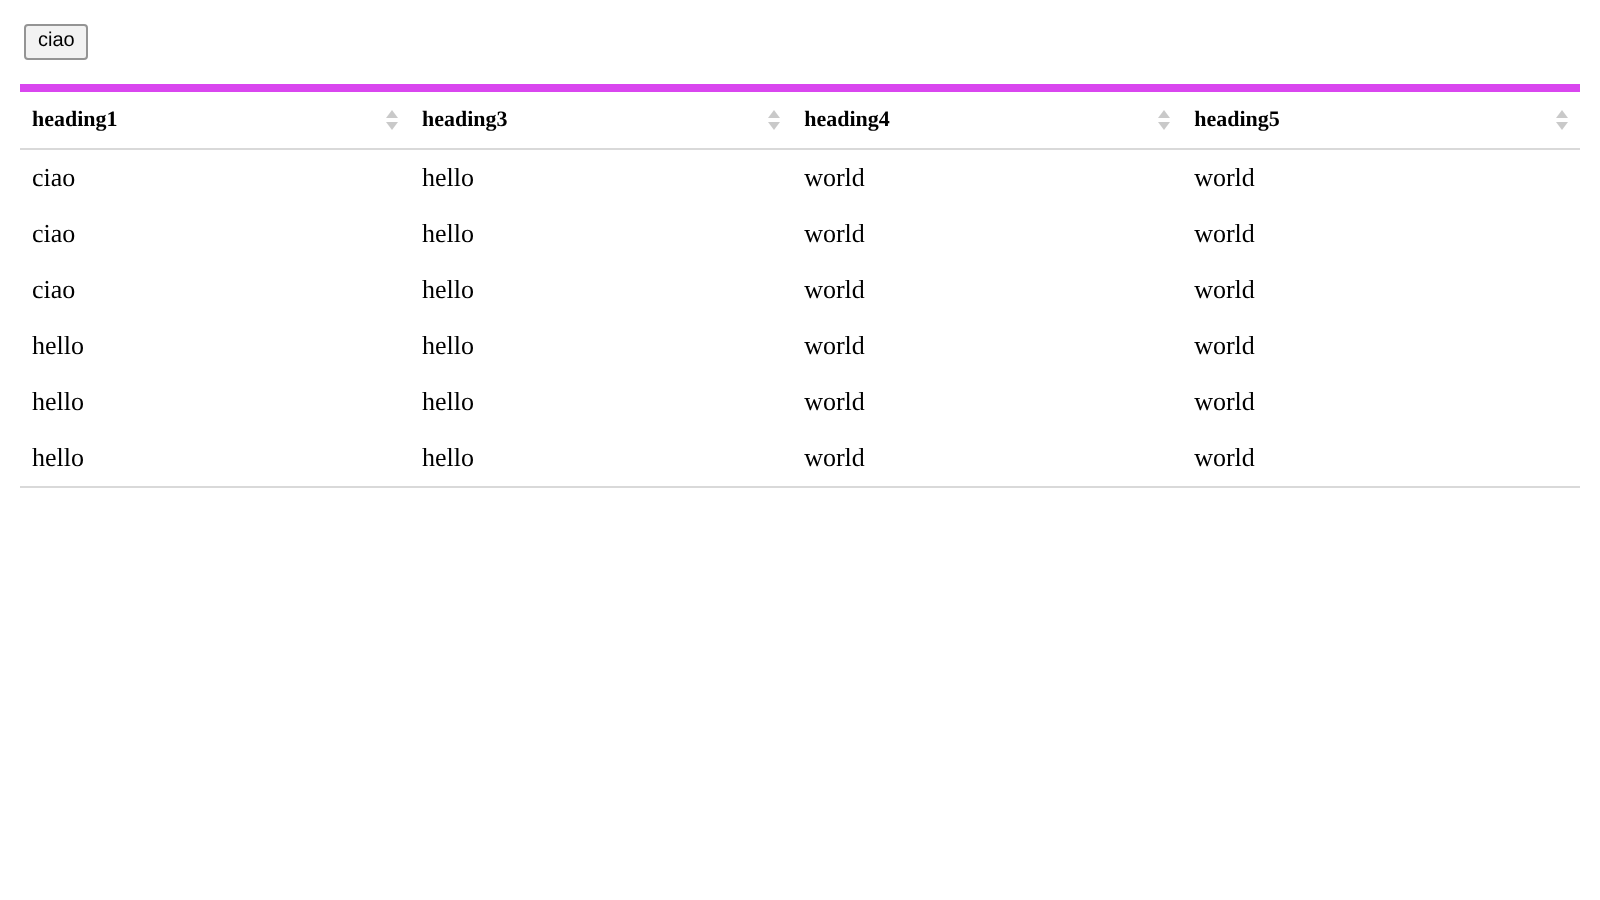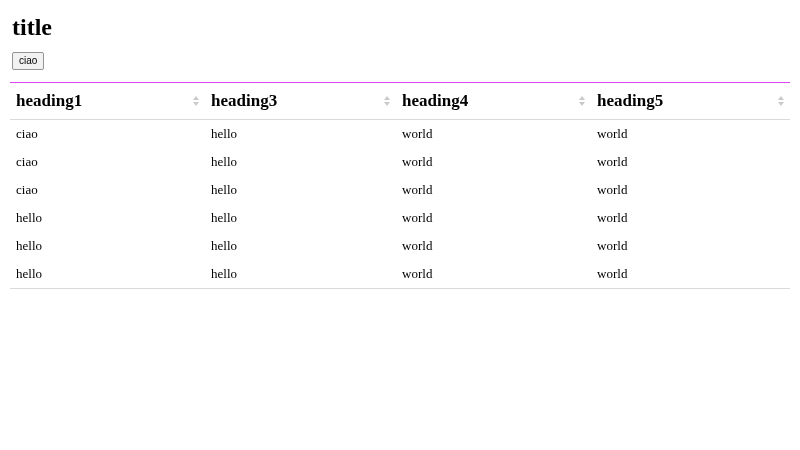--- a/index.html
+++ b/index.html
@@ -43,23 +43,23 @@
   }
   table.data-table {
     width: 100%;
     border-collapse: collapse;
     font-family: "Liberation Serif", serif;
     font-size: 13px;
   }
   table.data-table thead th {
     text-align: center;
     font-weight: bold;
-    font-size: 17px;
+    font-size: 11px;
     padding: 8px 6px 8px 6px;
-    border-top: 1px solid #d946ef;
+    border-top: 4px solid #d946ef;
     border-bottom: 1px solid #d9d9d9;
     position: relative;
     white-space: nowrap;
     cursor: pointer;
   }
   .th-inner {
     display: flex;
     align-items: center;
     justify-content: space-between;
   }
@@ -97,21 +97,20 @@
   col.c0 { width: 25%; }
   col.c1 { width: 24.5%; }
   col.c2 { width: 25%; }
   col.c3 { width: 25.5%; }
 </style>
 </head>
 <body>
 
 <div class="page">
 
-  <h1 class="page-title">title</h1>
 
   <div class="button-row">
     <button class="small-button">ciao</button>
   </div>
 
   <table class="data-table">
     <colgroup>
       <col class="c0">
       <col class="c1">
       <col class="c2">

